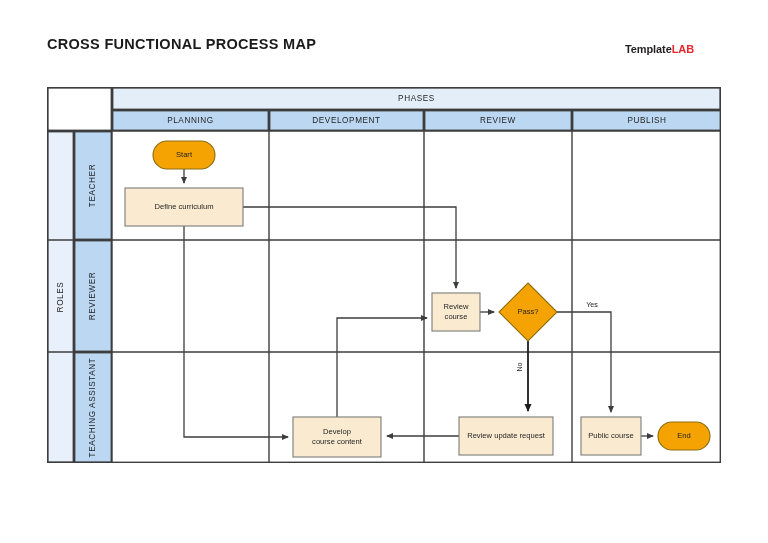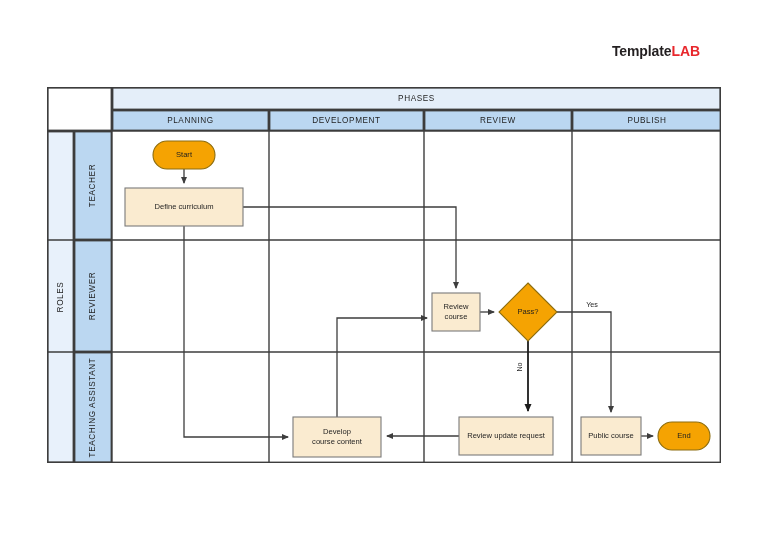--- a/index.html
+++ b/index.html
@@ -23,23 +23,23 @@
     left: 47px;
     top: 36px;
     font-size: 14.5px;
     font-weight: bold;
     letter-spacing: 0.3px;
     color: #1a1a1a;
     white-space: nowrap;
   }
   #brand {
     position: absolute;
-    right: 68px;
+    right: 74px;
     top: 43px;
-    font-size: 14px;
+    font-size: 11px;
     font-weight: bold;
     letter-spacing: -0.1px;
     white-space: nowrap;
   }
   #brand .b-template { color: #231f20; }
   #brand .b-lab { color: #e8272c; }
 
   
   #diagram {
     position: absolute;
@@ -100,20 +100,21 @@
   .shape-orange {
     stroke: #8c6d10;
     stroke-width: 1.1;
   }
 </style>
 </head>
 <body>
 
 <div id="page">
 
+  <div id="doc-title">CROSS FUNCTIONAL PROCESS MAP</div>
 
   <div id="brand">
     <span class="b-template">Template</span><span class="b-lab">LAB</span>
   </div>
 
   <div id="diagram">
     <svg id="svg-root" width="674" height="376" viewBox="0 0 674 376" xmlns="http://www.w3.org/2000/svg">
       <defs>
         <marker id="arw" markerWidth="7" markerHeight="7" refX="6" refY="3" orient="auto" markerUnits="userSpaceOnUse">
           <path d="M0,0 L7,3 L0,6 z" fill="#3d3d3d"></path>

